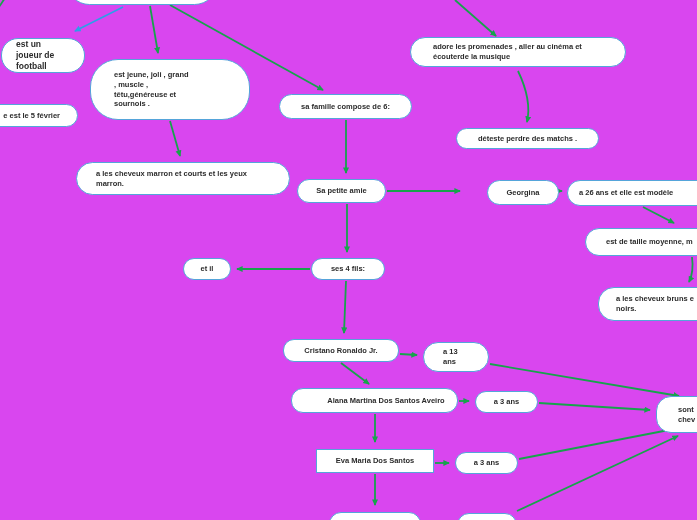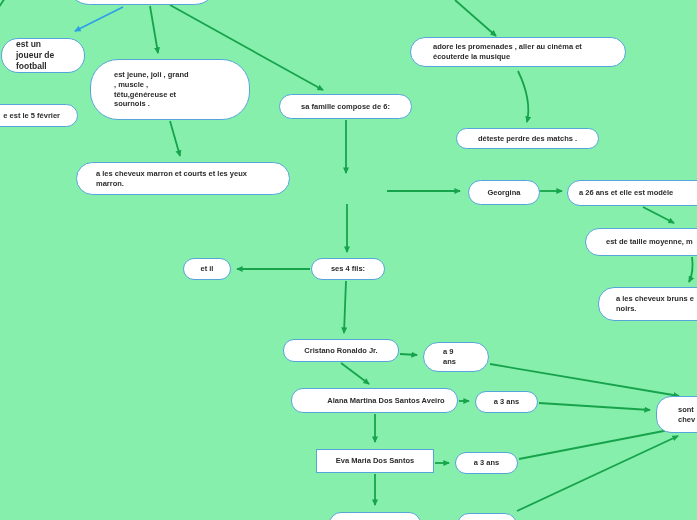--- a/index.html
+++ b/index.html
@@ -1,18 +1,18 @@
 <!DOCTYPE html>
 <html><head>
 <meta charset="utf-8">
 <style>
   html,body{margin:0;padding:0;background:#fff;}
   .viewport{
     position:relative;width:697px;height:520px;overflow:hidden;
-    background:#86efac;font-family:"Liberation Sans",sans-serif;
+    background:#d946ef;font-family:"Liberation Sans",sans-serif;
   }
   svg.edges{position:absolute;left:0;top:0;width:697px;height:520px;pointer-events:none;}
   .node{
     position:absolute;box-sizing:border-box;
     background:#ffffff;border:1.5px solid #55a5da;
     display:flex;align-items:center;justify-content:center;
     font-weight:bold;font-size:7.5px;color:#2b2b2b;
     text-align:center;z-index:2;
   }
   .node span{white-space:pre-line;line-height:1.3;}
@@ -21,21 +21,21 @@
 
   #n-root          {left:66px;  top:-42px; width:152px; height:47px; border-radius:24px;}
   #n-joueur        {left:1px;   top:38px;  width:84px;  height:35px; border-radius:17px; padding-left:14px; font-size:8.5px;}
   #n-fevrier       {left:-62px; top:104px; width:140px; height:23px; border-radius:12px; padding-right:17px;}
   #n-jeune         {left:90px;  top:59px;  width:160px; height:61px; border-radius:28px; padding-left:23px;}
   #n-cheveux-marron{left:76px;  top:162px; width:214px; height:33px; border-radius:17px; padding-left:19px;}
   #n-famille       {left:279px; top:94px;  width:133px; height:25px; border-radius:13px;}
   #n-adore         {left:410px; top:37px;  width:216px; height:30px; border-radius:15px; padding-left:22px;}
   #n-deteste       {left:456px; top:128px; width:143px; height:21px; border-radius:11px;}
   #n-petite-amie   {left:297px; top:179px; width:89px;  height:24px; border-radius:12px;}
-  #n-georgina      {left:468px; top:180px; width:72px;  height:25px; border-radius:13px;}
+  #n-georgina      {left:487px; top:180px; width:72px;  height:25px; border-radius:13px;}
   #n-a26           {left:567px; top:180px; width:160px; height:26px; border-radius:13px; padding-left:11px;}
   #n-taille        {left:585px; top:228px; width:200px; height:28px; border-radius:14px; padding-left:20px;}
   #n-bruns         {left:598px; top:287px; width:200px; height:34px; border-radius:16px; padding-left:17px;}
   #n-etil          {left:183px; top:258px; width:48px;  height:22px; border-radius:11px;text-align:center;}
   #n-fils          {left:311px; top:258px; width:74px;  height:22px; border-radius:11px;}
   #n-cristano      {left:283px; top:339px; width:116px; height:23px; border-radius:11px;}
   #n-a10           {left:423px; top:342px; width:66px;  height:30px; border-radius:15px; padding-left:19px;}
   #n-alana         {left:291px; top:388px; width:167px; height:25px; border-radius:12px;padding-left:23px;}
   #n-a3-1          {left:475px; top:391px; width:63px;  height:22px; border-radius:11px;}
   #n-eva           {left:316px; top:449px; width:118px; height:24px; border-radius:0;text-align:center;}
@@ -113,20 +113,23 @@
   <div class="node" id="n-famille">
       <span>sa famille compose de 6:</span>
     </div>
   <div class="node left" id="n-adore">
       <span>adore les promenades , aller au cinéma et
 écouterde la musique</span>
     </div>
   <div class="node" id="n-deteste">
       <span>déteste perdre des matchs .</span>
     </div>
+  <div class="node" id="n-petite-amie">
+      <span>Sa petite amie</span>
+    </div>
   <div class="node" id="n-georgina">
       <span>Georgina</span>
     </div>
   <div class="node left" id="n-a26">
       <span>a 26 ans et elle est modèle</span>
     </div>
   <div class="node left" id="n-taille">
       <span>est de taille moyenne, m</span>
     </div>
   <div class="node left" id="n-bruns">
@@ -136,21 +139,21 @@
   <div class="node" id="n-etil">
       <span>et il</span>
     </div>
   <div class="node" id="n-fils">
       <span>ses 4 fils:</span>
     </div>
   <div class="node" id="n-cristano">
       <span>Cristano Ronaldo Jr.</span>
     </div>
   <div class="node left" id="n-a10">
-      <span>a 9
+      <span>a 13
 ans</span>
     </div>
   <div class="node" id="n-alana">
       <span>Alana Martina Dos Santos Aveiro</span>
     </div>
   <div class="node" id="n-a3-1">
       <span>a 3 ans</span>
     </div>
   <div class="node" id="n-eva">
       <span>Eva Maria Dos Santos</span>

